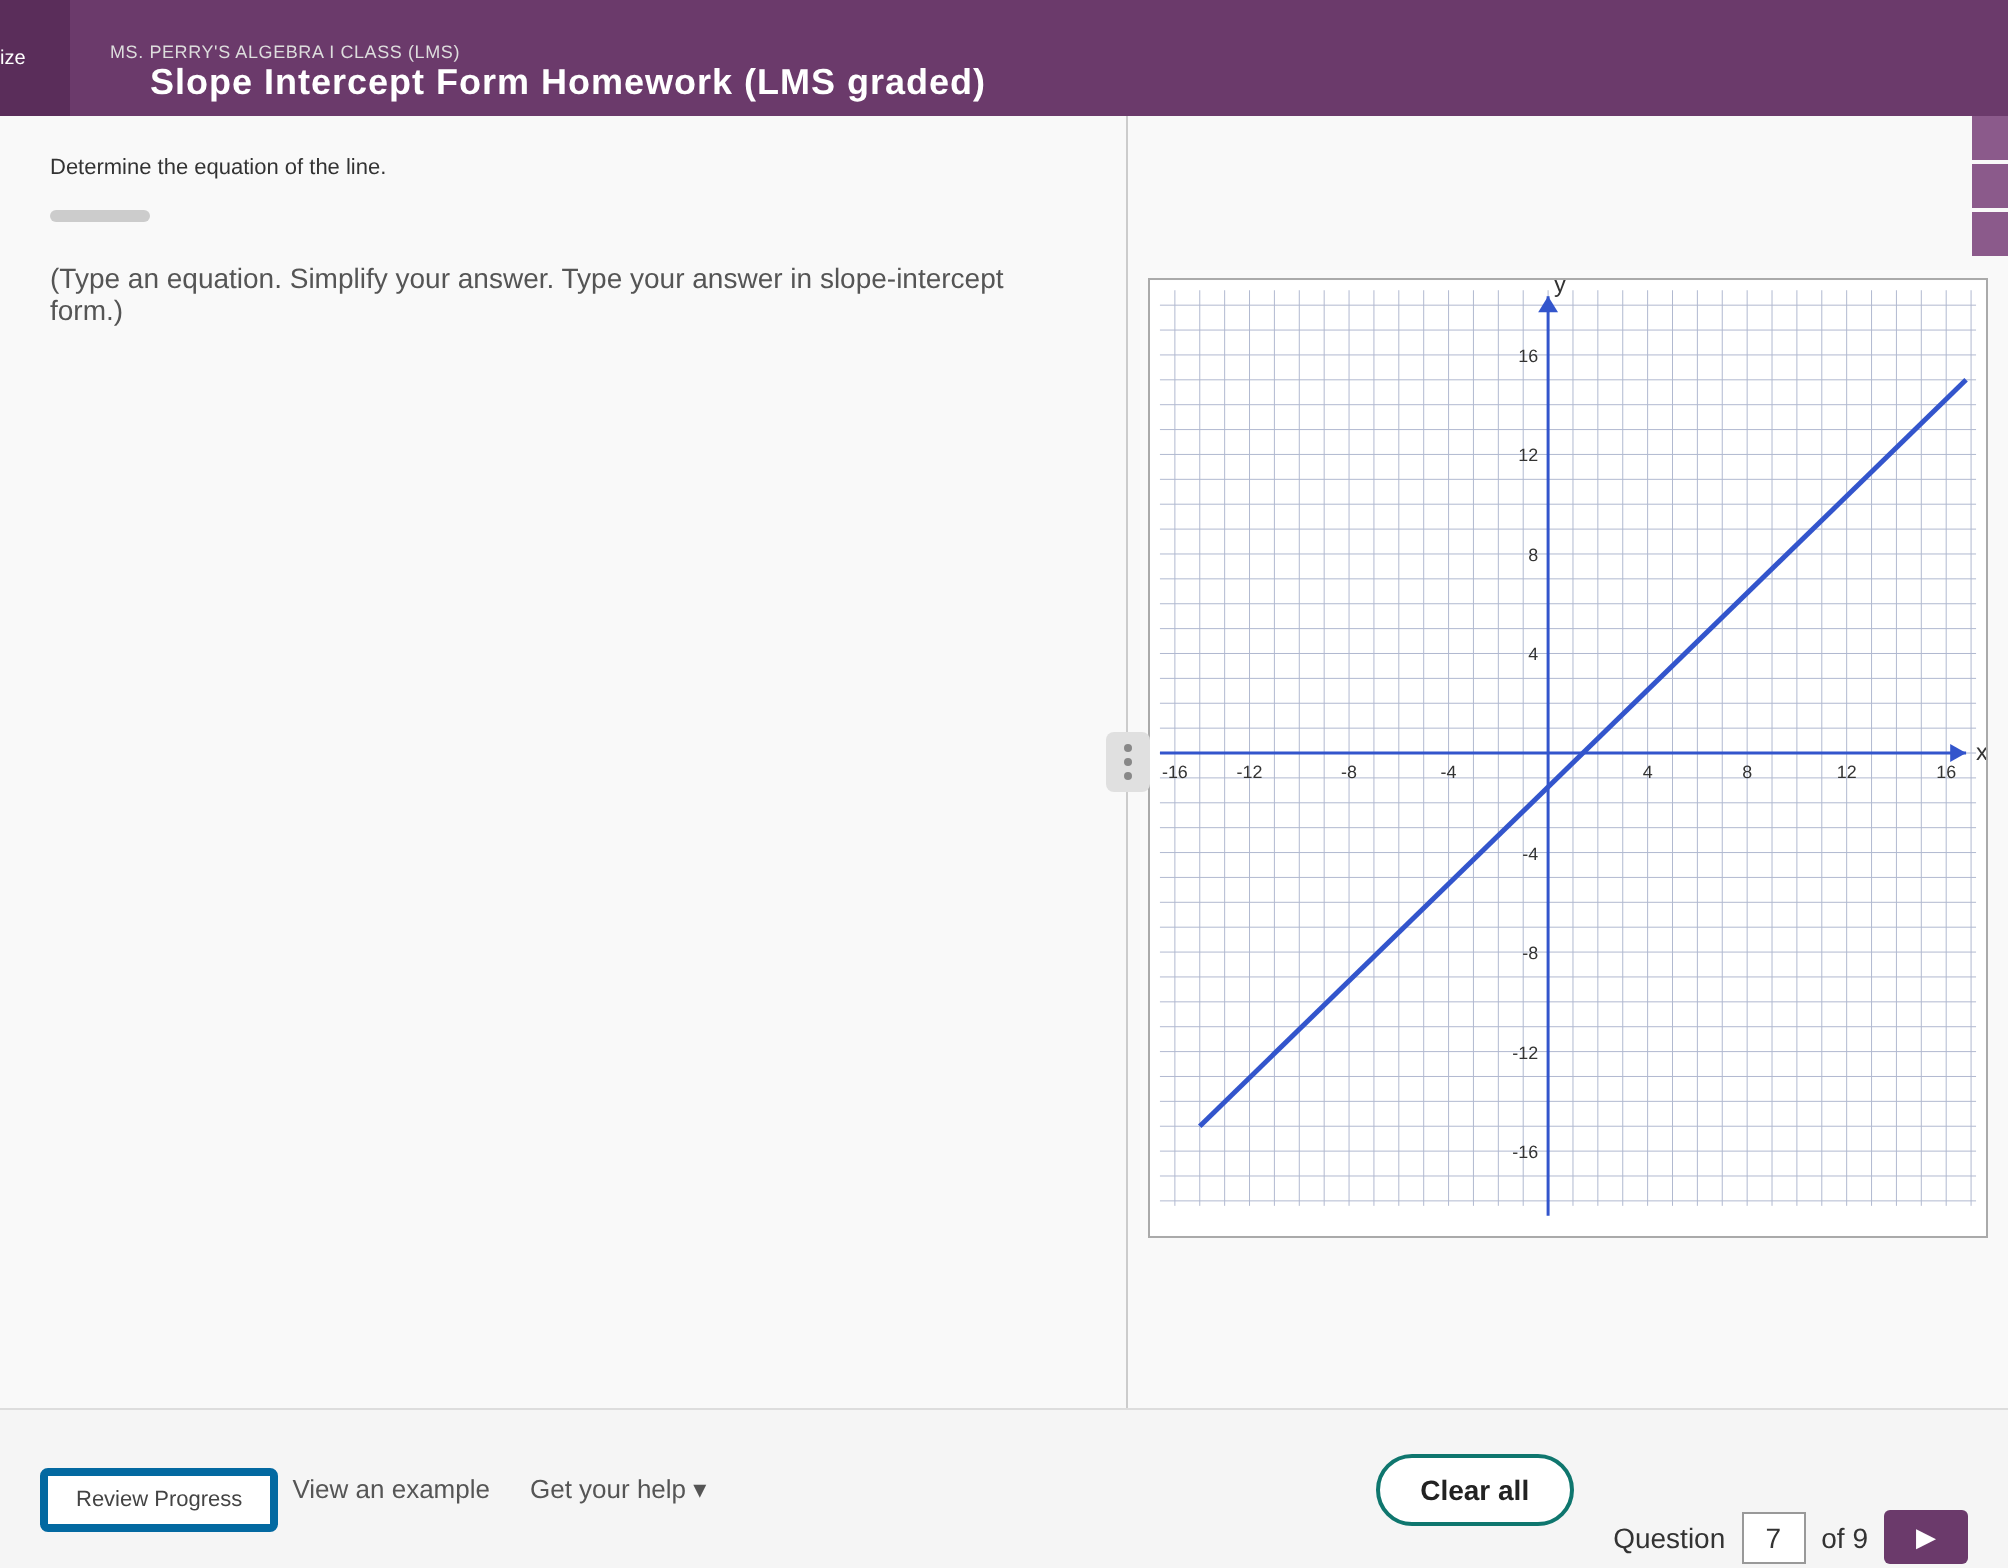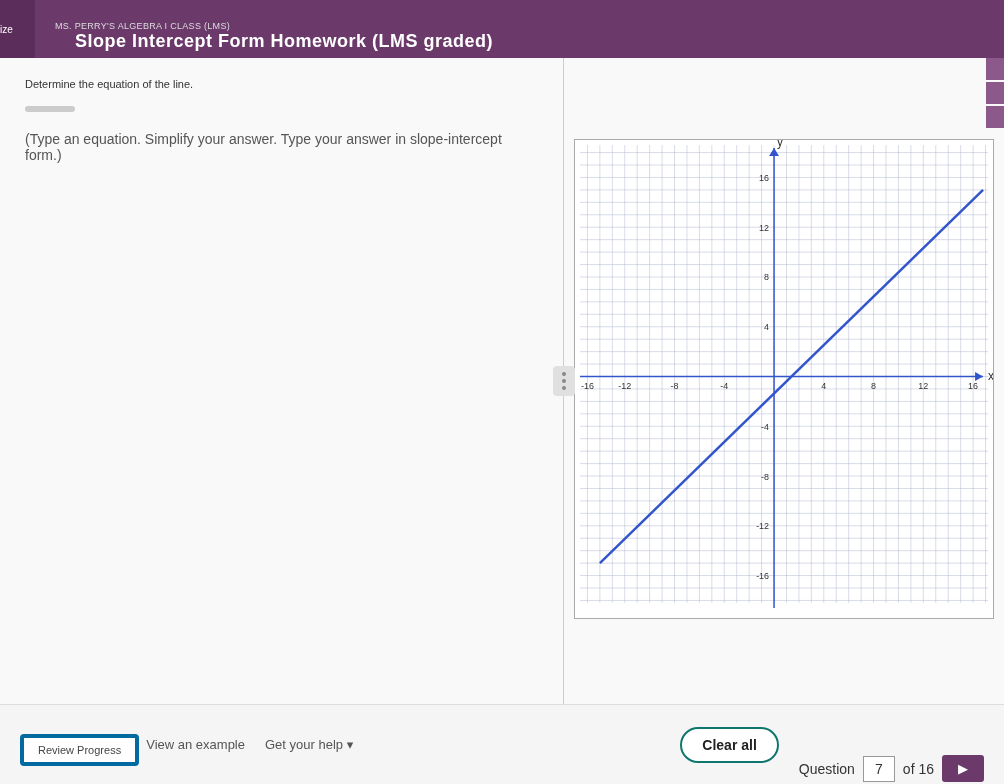--- a/index.html
+++ b/index.html
@@ -399,17 +399,17 @@
     <a class="footer-link">Get your help ▾</a>
   </div>
 
   <button class="review-progress-btn">Review Progress</button>
 
   <div class="footer-right">
     <button class="clear-all-btn">Clear all</button>
     <div class="question-nav">
       <span>Question</span>
       <div class="question-number-box">7</div>
-      <span>of 16</span>
+      <span>of 9</span>
       <button class="next-btn">▶</button>
     </div>
   </div>
 </div>
 
 </body></html>

